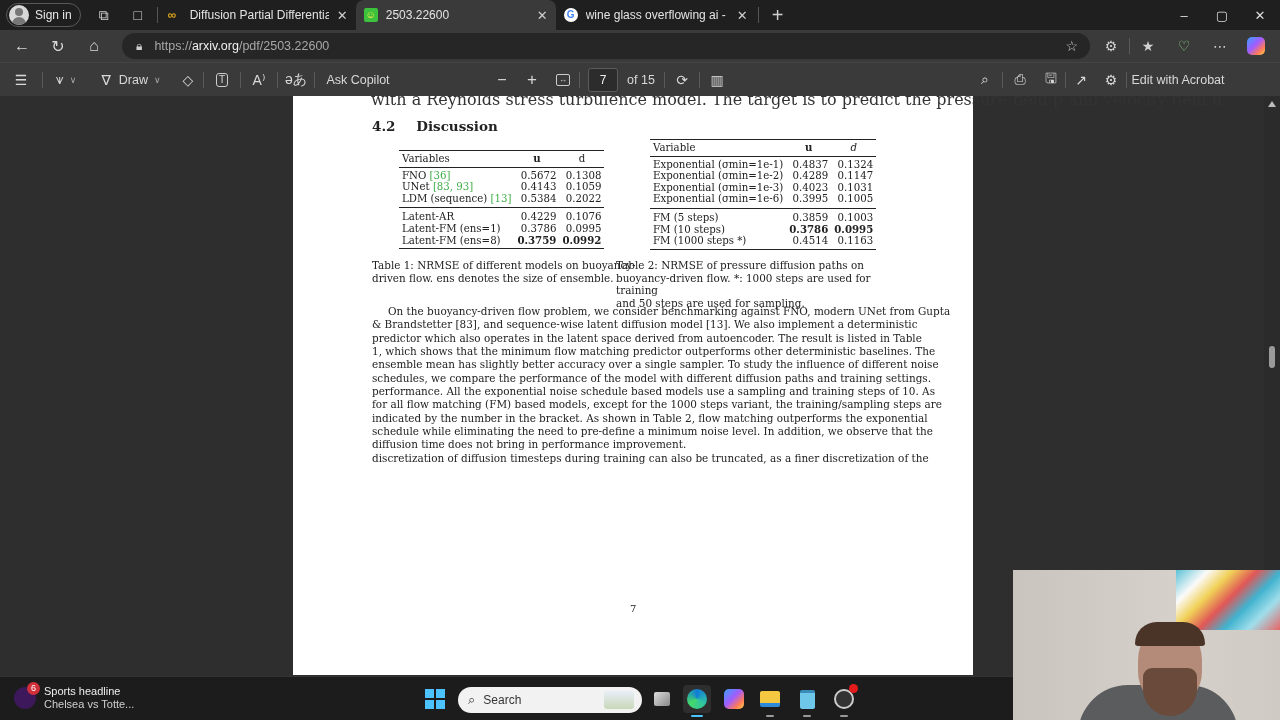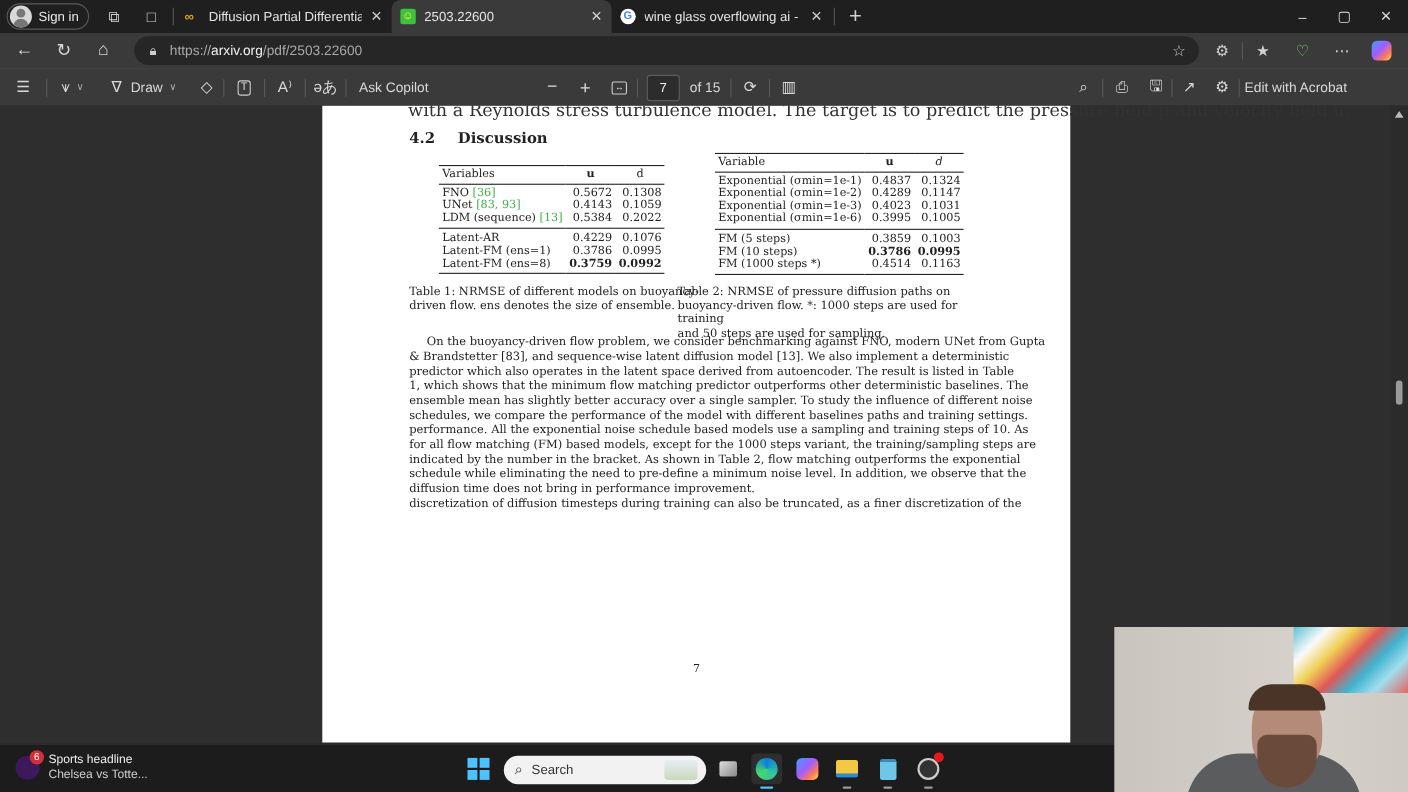--- a/index.html
+++ b/index.html
@@ -322,21 +322,21 @@
       <div>buoyancy-driven flow.  *: 1000 steps are used for training</div>
       <div>and 50 steps are used for sampling.</div>
     </div>
 
     <div class="para">
       <span class="ln" style="text-indent:16px">On the buoyancy-driven flow problem, we consider benchmarking against FNO, modern UNet from Gupta</span>
       <span class="ln">&amp; Brandstetter [83], and sequence-wise latent diffusion model [13].  We also implement a deterministic</span>
       <span class="ln">predictor which also operates in the latent space derived from autoencoder.  The result is listed in Table</span>
       <span class="ln">1, which shows that the minimum flow matching predictor outperforms other deterministic baselines.  The</span>
       <span class="ln">ensemble mean has slightly better accuracy over a single sampler.  To study the influence of different noise</span>
-      <span class="ln">schedules, we compare the performance of the model with different baselines paths and training settings.</span>
+      <span class="ln">schedules, we compare the performance of the model with different diffusion paths and training settings.</span>
       <span class="ln">performance.  All the exponential noise schedule based models use a sampling and training steps of 10.  As</span>
       <span class="ln">for all flow matching (FM) based models, except for the 1000 steps variant, the training/sampling steps are</span>
       <span class="ln">indicated by the number in the bracket.  As shown in Table 2, flow matching outperforms the exponential</span>
       <span class="ln">schedule while eliminating the need to pre-define a minimum noise level.  In addition, we observe that the</span>
       <span class="ln last">diffusion time does not bring in performance improvement.</span>
       <span class="ln">discretization of diffusion timesteps during training can also be truncated, as a finer discretization of the</span>
     </div>
 
     <div class="pageno">7</div>
   </div>

